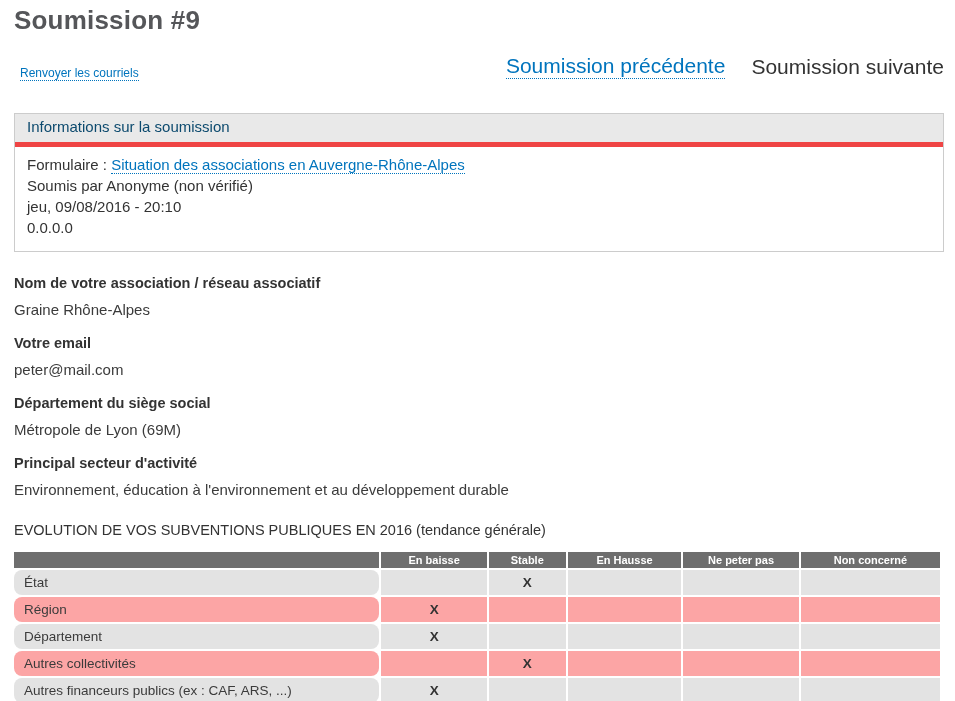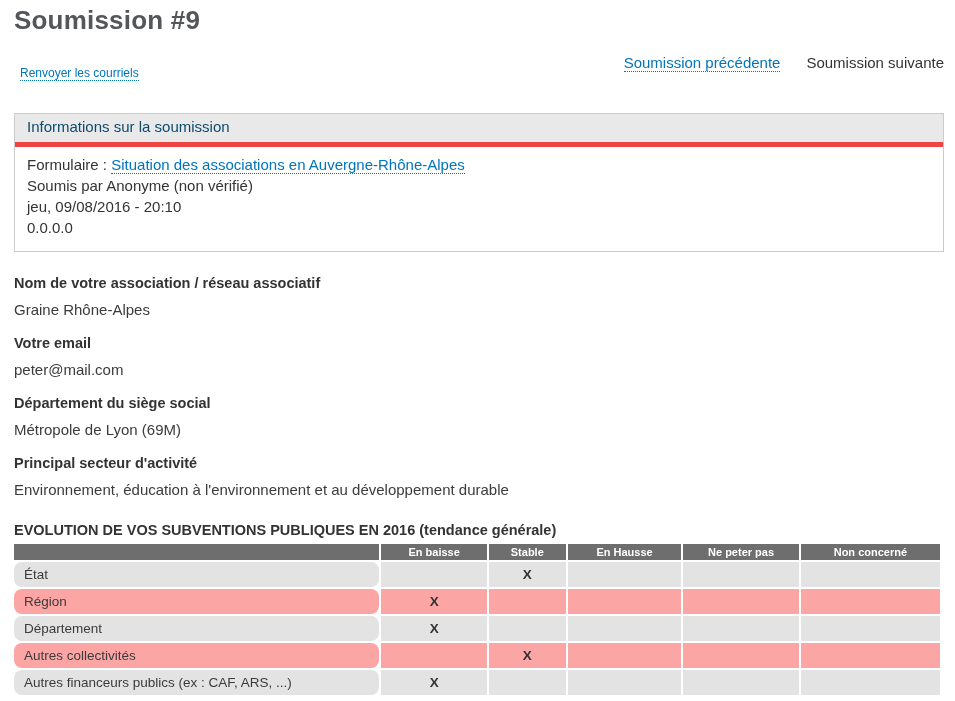--- a/index.html
+++ b/index.html
@@ -16,36 +16,36 @@
   }
   .links-row {
     margin-top: 18px; height: 32px;
     display: flex; justify-content: space-between; align-items: flex-start;
   }
   a.dotted-link {
     color: #0074bd; text-decoration: none;
     border-bottom: 1px dotted #0074bd; cursor: pointer;
   }
   .resend-link { font-size: 12px; margin-left: 6px; margin-top: 12px; display: inline-block; }
-  .subm-nav { font-size: 15px; color: #333; display: flex; gap: 26px; align-items: flex-start; }
+  .subm-nav { font-size: 21px; color: #333; display: flex; gap: 26px; align-items: center; }
   .subm-nav .next-static { color: #333; }
 
   .info-panel { margin-top: 27px; border: 1px solid #cccccc; background: #fff; }
   .info-panel-legend {
     background: #e9e9e9; padding: 4px 12px 7px;
     font-size: 15px; color: #0c4a6e; border-bottom: 5px solid #ef4444;
   }
   .info-panel-body { padding: 7px 12px 13px; font-size: 15px; line-height: 21px; color: #333; }
 
   .fields { margin-top: 23px; }
   .field { margin-bottom: 17px; }
   .field-label { font-weight: bold; font-size: 14.5px; color: #333; margin-bottom: 10px; }
   .field-value { font-size: 15px; color: #3b3b3b; margin-bottom: 17px; }
 
-  .grid-title { font-weight: bold; font-size: 14.5px; color: #333; margin: 24px 0 4px; }
+  .grid-title { font-weight: normal; font-size: 14.5px; color: #333; margin: 24px 0 12px; }
 
   table.grid {
     width: 100%; border-collapse: separate; border-spacing: 2px;
     table-layout: fixed; margin-left: -2px;
   }
   table.grid th {
     background: #6e6e6e; color: #ffffff; font-weight: bold;
     font-size: 11px; padding: 2px 6px; text-align: center;
   }
   table.grid td {

